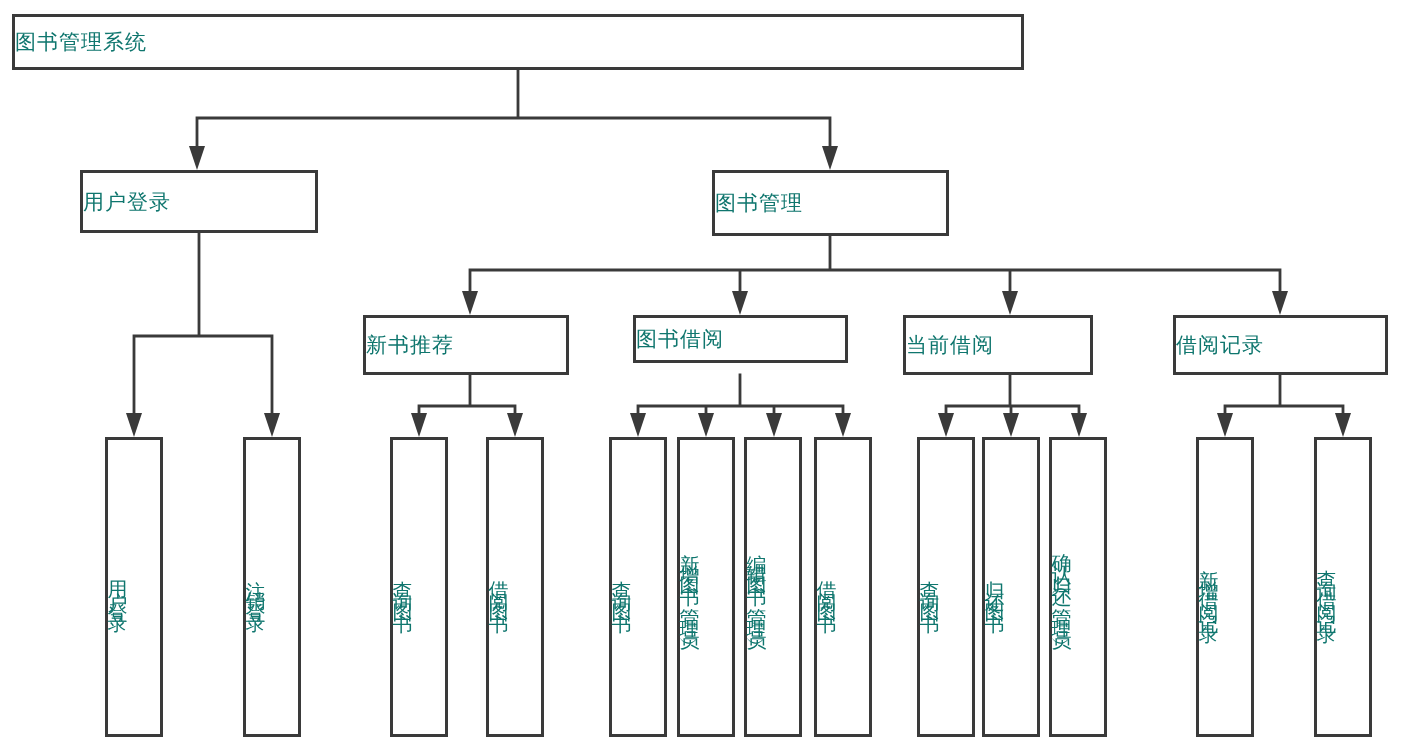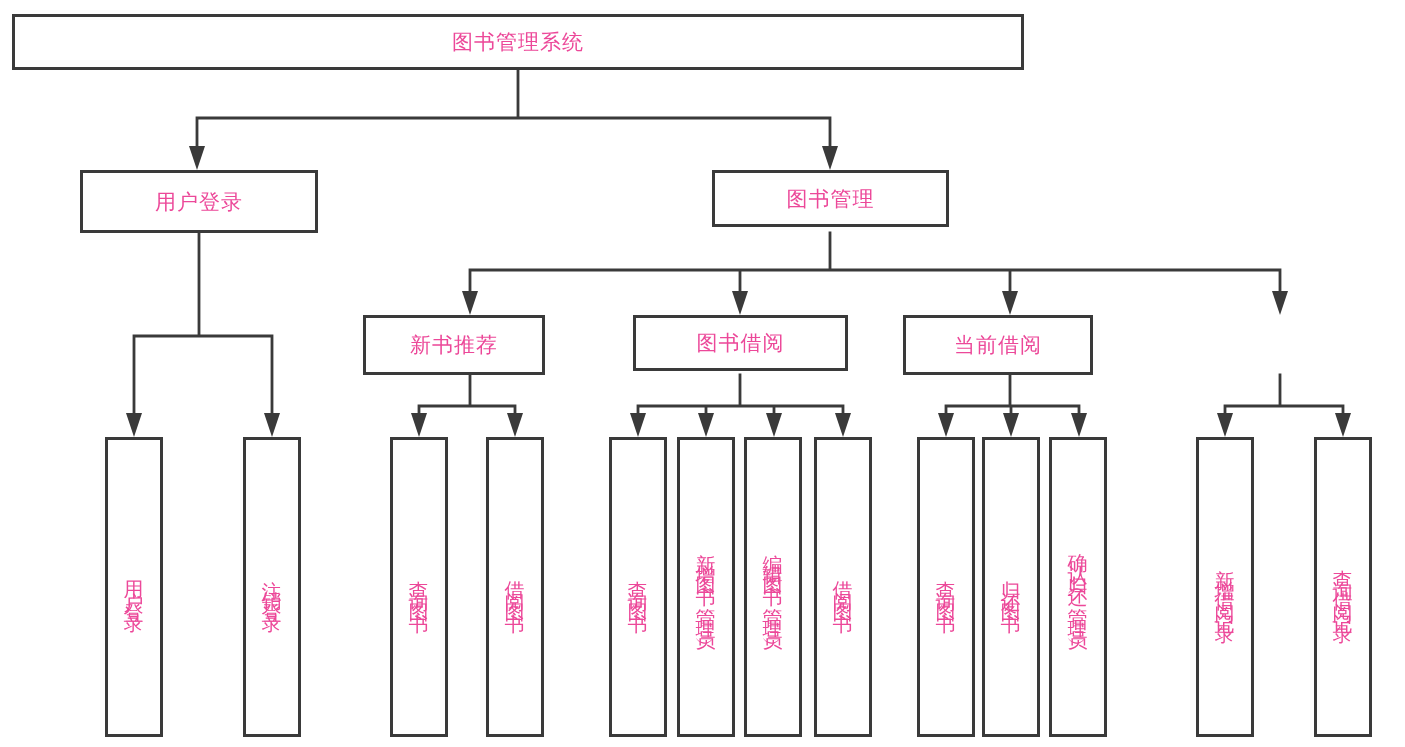--- a/index.html
+++ b/index.html
@@ -22,22 +22,21 @@
     width: 1405px;
     height: 747px;
   }
   .node {
     position: absolute;
     box-sizing: border-box;
     border: 3px solid #3a3a3a;
     background: #ffffff;
     display: flex;
     align-items: center;
-    justify-content: center;
-    color: #ec4899;
+    color: #0f766e;
   }
   .hbox {
     font-size: 21px;
     letter-spacing: 1px;
     white-space: nowrap;
   }
   .vbox {
     font-size: 20px;
   }
   .vlabel {
@@ -106,32 +105,35 @@
     </g>
   </svg>
 
   <div class="node hbox" style="left:12px; top:14px; width:1012px; height:56px;">
     <span>图书管理系统</span>
   </div>
 
   <div class="node hbox" style="left:80px; top:170px; width:238px; height:63px;">
     <span>用户登录</span>
   </div>
-  <div class="node hbox" style="left:712px; top:170px; width:237px; height:57px;">
+  <div class="node hbox" style="left:712px; top:170px; width:237px; height:66px;">
     <span>图书管理</span>
   </div>
 
-  <div class="node hbox" style="left:363px; top:315px; width:182px; height:60px;">
+  <div class="node hbox" style="left:363px; top:315px; width:206px; height:60px;">
     <span>新书推荐</span>
   </div>
-  <div class="node hbox" style="left:633px; top:315px; width:215px; height:56px;">
+  <div class="node hbox" style="left:633px; top:315px; width:215px; height:48px;">
     <span>图书借阅</span>
   </div>
   <div class="node hbox" style="left:903px; top:315px; width:190px; height:60px;">
     <span>当前借阅</span>
+  </div>
+  <div class="node hbox" style="left:1173px; top:315px; width:215px; height:60px;">
+    <span>借阅记录</span>
   </div>
 
   <div class="node vbox" style="left:105px; top:437px; width:58px; height:300px;">
     <span class="vlabel">用户登录</span>
   </div>
   <div class="node vbox" style="left:243px; top:437px; width:58px; height:300px;">
     <span class="vlabel">注销登录</span>
   </div>
 
   <div class="node vbox" style="left:390px; top:437px; width:58px; height:300px;">

